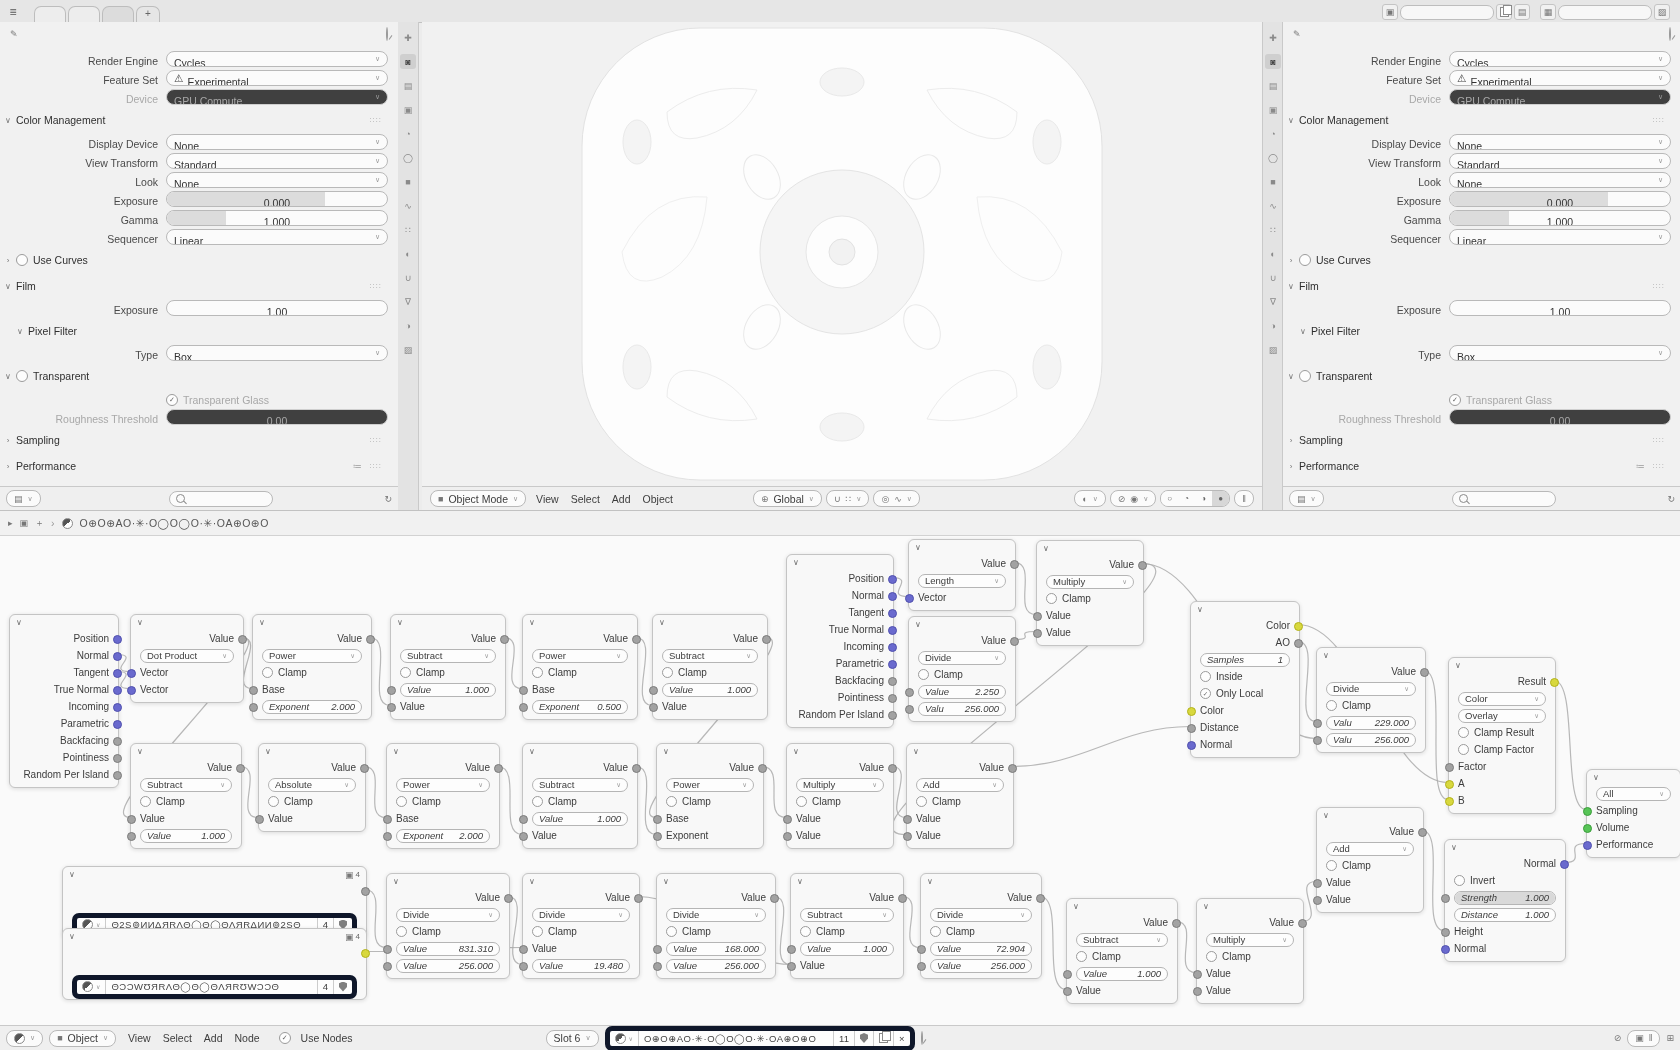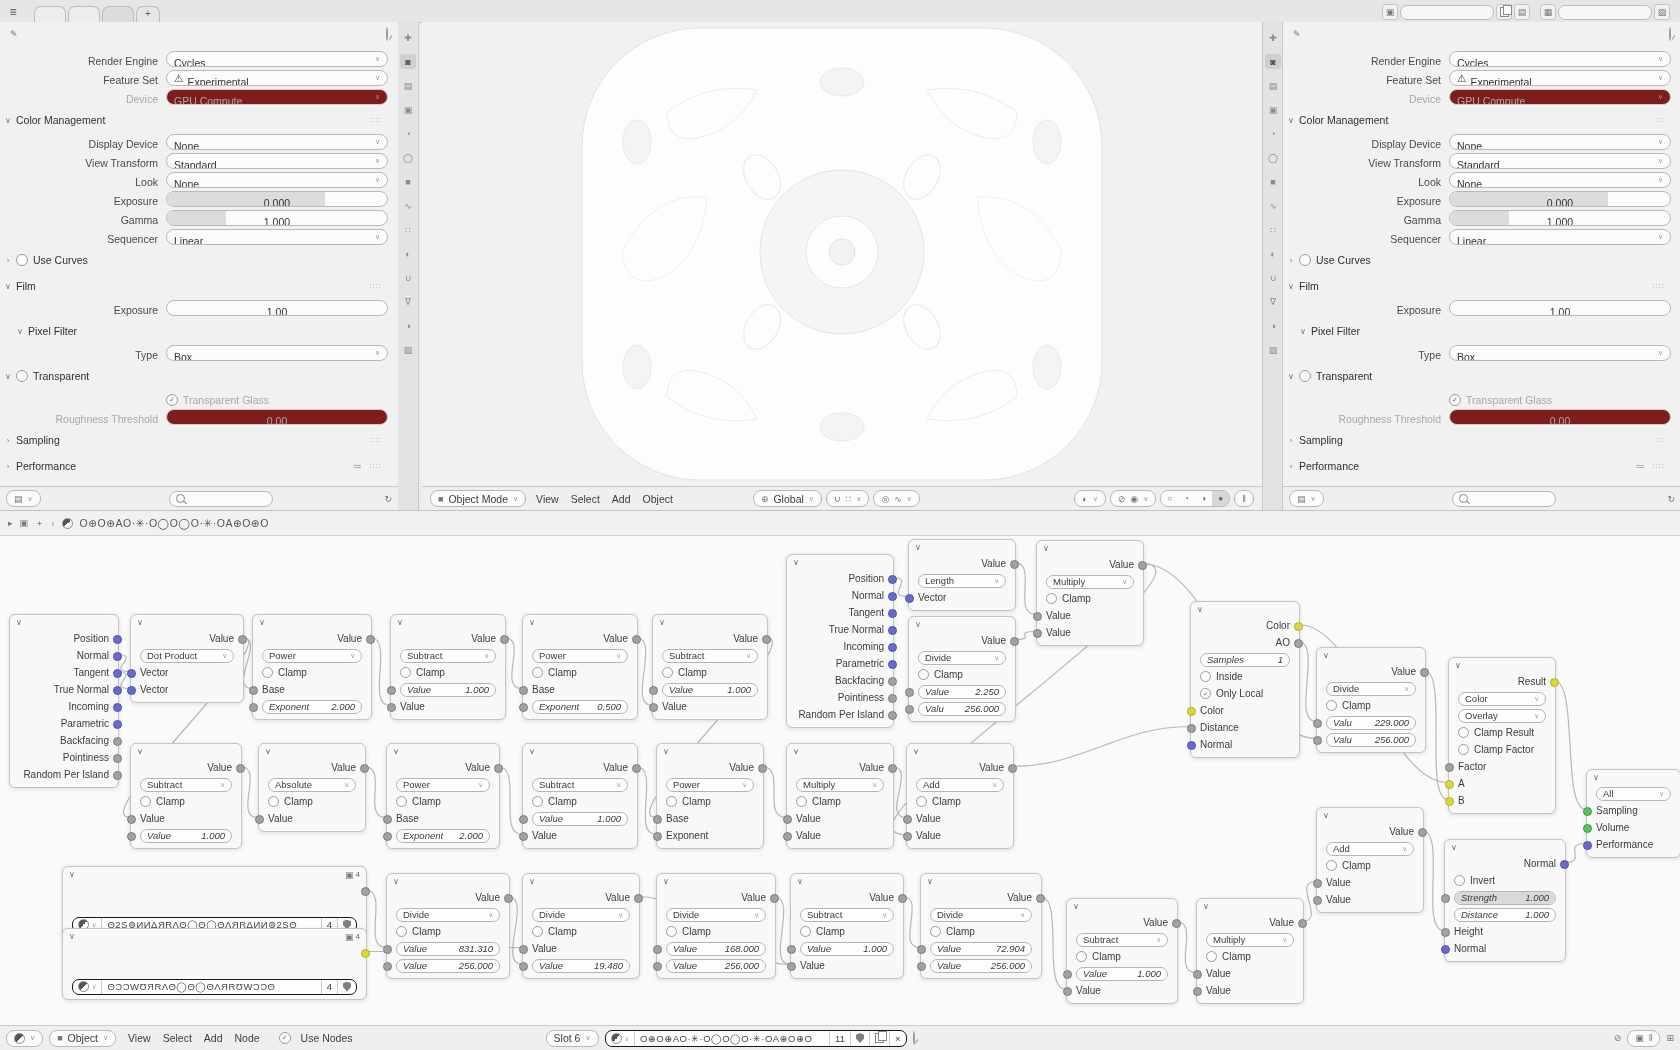--- a/index.html
+++ b/index.html
@@ -40,21 +40,21 @@
   .pfield.center .val{text-align:center;}
   .pfill{position:absolute;left:0;top:0;bottom:0;background:#dcdcdc;z-index:0;}
   .pfield span{position:relative;z-index:1;}
   .sect{display:flex;align-items:center;height:22px;margin-top:4px;color:#2f2f2f;}
   .sect .arr{width:16px;text-align:center;color:#777;font-size:8px;}
   .sect .grip{margin-left:auto;margin-right:6px;color:#bdbdbd;font-size:8px;letter-spacing:1px;}
   .sect .lst{color:#9a9a9a;font-size:9px;margin-left:auto;margin-right:2px;}
   .sect .lst + .grip{margin-left:6px;}
   .ckc{width:10px;height:10px;border:1px solid #9b9b9b;border-radius:50%;background:#fdfdfd;display:inline-flex;align-items:center;justify-content:center;font-size:7px;color:#666;flex:none;margin-right:5px;}
   .muted, .muted .val, .muted .plabel{color:#a8a8a8 !important;}
-  .muted .pfield{border-color:#cfcfcf;background:#7f1d1d;}
+  .muted .pfield{border-color:#cfcfcf;background:#404040;}
   .area-footer{position:absolute;left:0;right:0;bottom:0;height:23px;background:#efefef;border-top:1px solid #c9c9c9;display:flex;align-items:center;padding:0 6px;gap:8px;}
   .searchpill{width:90px;height:14px;border:1px solid #b9b9b9;border-radius:8px;background:#fbfbfb;display:flex;align-items:center;padding:0 6px;gap:4px;}
   .pillbtn{height:15px;border:1px solid #b9b9b9;border-radius:8px;background:#fbfbfb;display:flex;align-items:center;padding:0 7px;gap:5px;color:#3d3d3d;}
   .menutext{color:#3d3d3d;padding:0 6px;}
   .ico{color:#777;font-size:9px;}
   .i-search{width:7px;height:7px;border:1.4px solid #8a8a8a;border-radius:50%;position:relative;flex:none;}
   .i-search::after{content:"";position:absolute;width:4px;height:1.4px;background:#8a8a8a;right:-3px;bottom:-1px;transform:rotate(45deg);}
   .i-shield{width:8px;height:10px;background:#7f7f7f;clip-path:polygon(50% 0,100% 18%,100% 55%,50% 100%,0 55%,0 18%);flex:none;}
   .i-copy{width:7px;height:8px;border:1px solid #8a8a8a;background:#fff;position:relative;flex:none;}
   .i-copy::after{content:"";position:absolute;left:2px;top:-3px;width:7px;height:8px;border:1px solid #8a8a8a;background:#fff;}
@@ -73,21 +73,21 @@
   .nsel,.nfld{flex:1;height:12px;border:1px solid #b5b5b5;border-radius:7px;background:#fdfdfd;display:flex;align-items:center;padding:0 6px;font-size:9.5px;position:relative;overflow:hidden;}
   .nsel .chev{margin-left:auto;color:#9a9a9a;font-size:6.5px;}
   .nfld .fval{margin-left:auto;}
   .nfld .fl,.nfld .fval{position:relative;z-index:1;font-style:italic;}
   .nfill{position:absolute;left:0;top:0;bottom:0;background:#d9d9d9;z-index:0;}
   .nck{width:9px;height:9px;border:1px solid #9b9b9b;border-radius:50%;background:#fdfdfd;margin-right:5px;display:inline-flex;align-items:center;justify-content:center;font-size:6.5px;color:#666;flex:none;}
   .sock{position:absolute;width:7px;height:7px;border-radius:50%;top:50%;margin-top:-3.5px;z-index:5;}
   .sock.in{left:-4px;} .sock.out{right:-4px;}
   .sg{background:#a2a2a2;border:1px solid #7c7c7c;} .sp{background:#6a6ace;border:1px solid #5050ae;}
   .sy{background:#d8d83e;border:1px solid #b3b31c;} .sn{background:#57c457;border:1px solid #3b9e3b;}
-  .imgsel{flex:1;height:14px;border:1px solid #0f172a;border-radius:7px;background:#fdfdfd;display:flex;align-items:center;overflow:hidden;font-size:9.5px;text-align:right;}
+  .imgsel{flex:1;height:14px;border:5px solid #0f172a;border-radius:7px;background:#fdfdfd;display:flex;align-items:center;overflow:hidden;font-size:9.5px;text-align:right;}
   .imgsel .seg{padding:0 5px;display:flex;align-items:center;gap:3px;height:100%;}
   .imgsel .seg + .seg{border-left:1px solid #cccccc;}
   .imgsel .name{flex:1;letter-spacing:.5px;color:#444;}
   .nbadge{display:flex;align-items:center;gap:2px;font-size:8px;color:#666;}
   .halfball{width:9px;height:9px;border-radius:50%;border:1px solid #8a8a8a;background:linear-gradient(135deg,#555 50%,#fff 50%);flex:none;}
   .vph{position:absolute;left:0;right:0;bottom:0;height:23px;background:#efefef;border-top:1px solid #c9c9c9;display:flex;align-items:center;padding:0 8px;gap:4px;}
   .shadegrp{display:flex;border:1px solid #b9b9b9;border-radius:8px;overflow:hidden;height:15px;}
   .shadegrp div{width:17px;display:flex;align-items:center;justify-content:center;font-size:8px;color:#666;background:#fbfbfb;}
   .shadegrp div.on{background:#d7d7d7;}
 </style>

